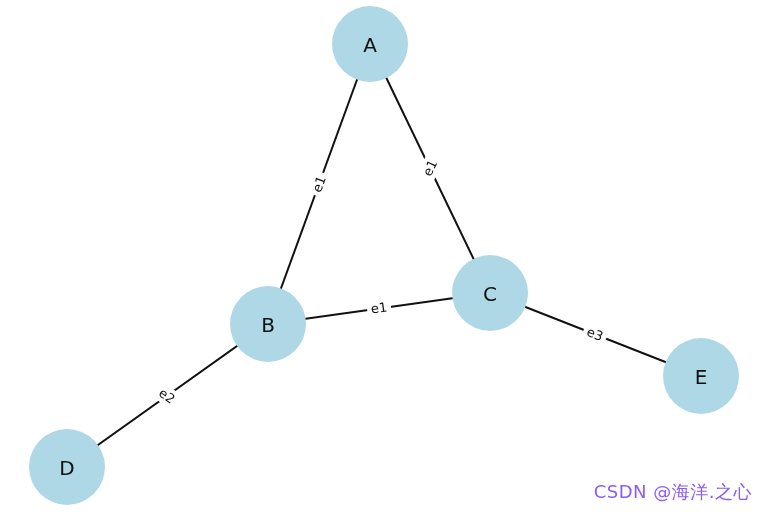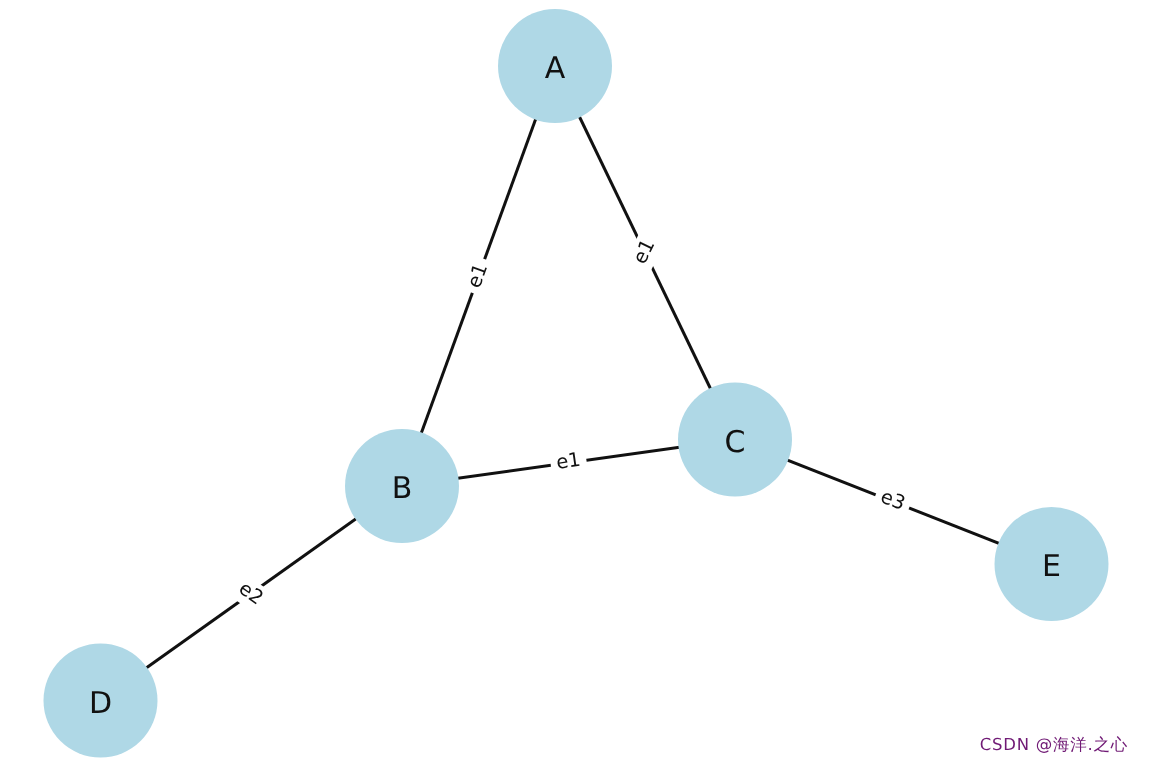--- a/index.html
+++ b/index.html
@@ -47,22 +47,22 @@
     dominant-baseline: central;
   }
   .edge-label-bg {
     fill: #ffffff;
   }
   .watermark {
     position: absolute;
     right: 16px;
     bottom: 8px;
     font-family: "DejaVu Sans", sans-serif;
-    font-size: 11px;
-    color: #701a75;
+    font-size: 18px;
+    color: #8b5cf6;
     letter-spacing: 0.5px;
     white-space: nowrap;
     user-select: none;
   }
 </style>
 </head>
 <body>
 
 <svg id="graph-canvas" viewBox="0 0 768 512">
   <g id="edges-layer">

